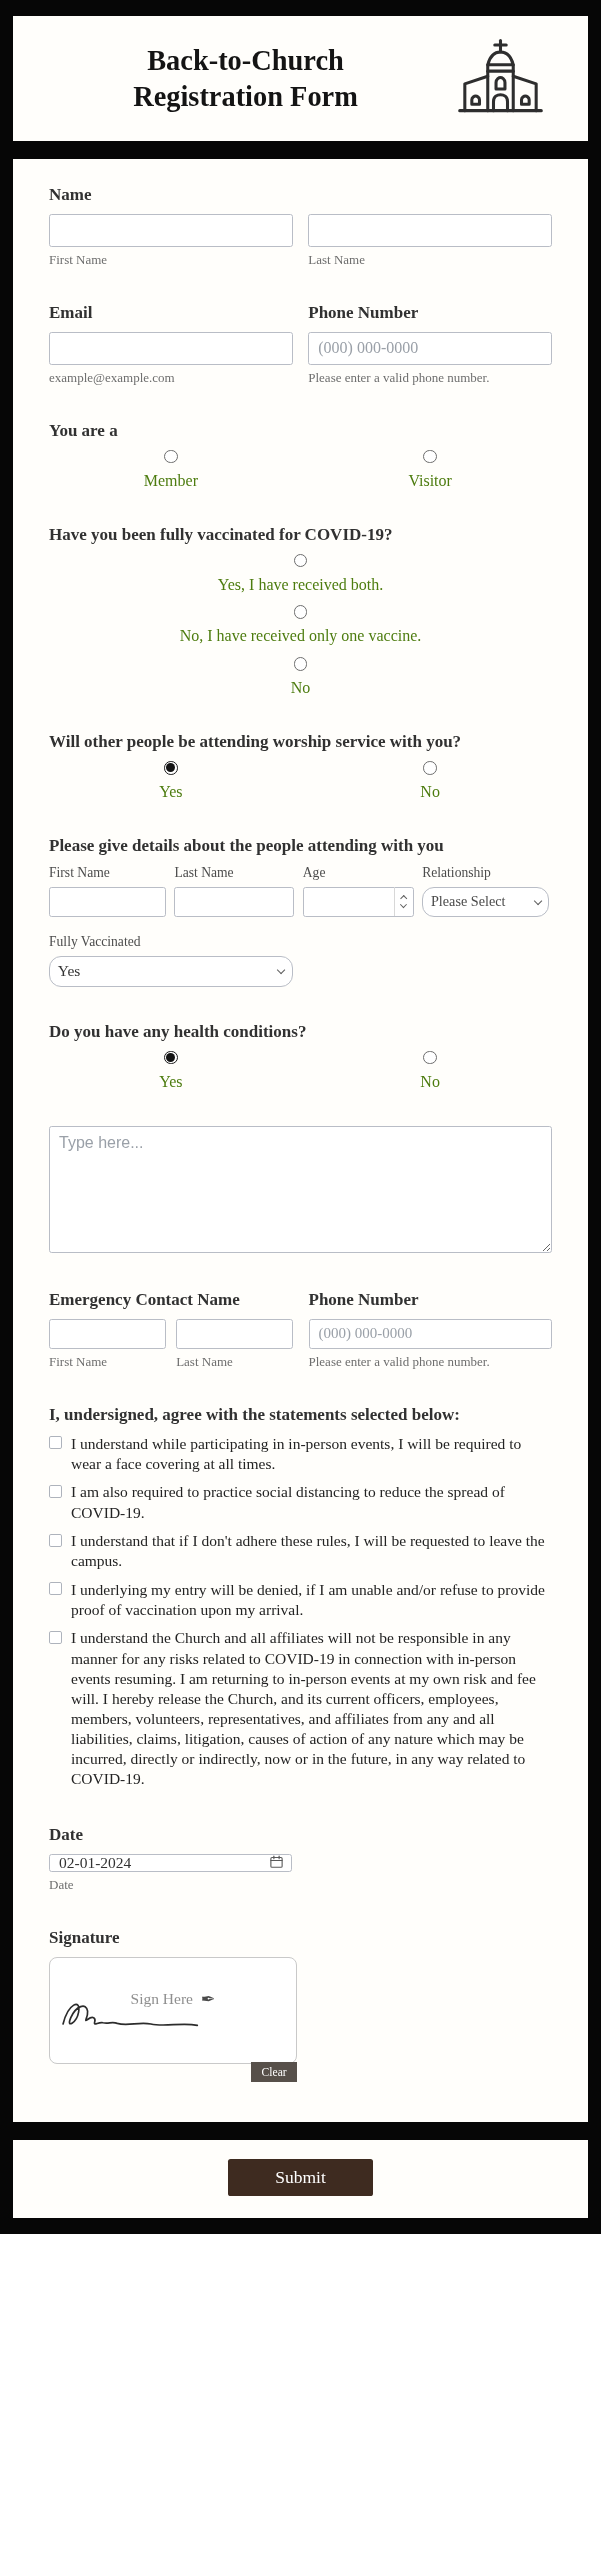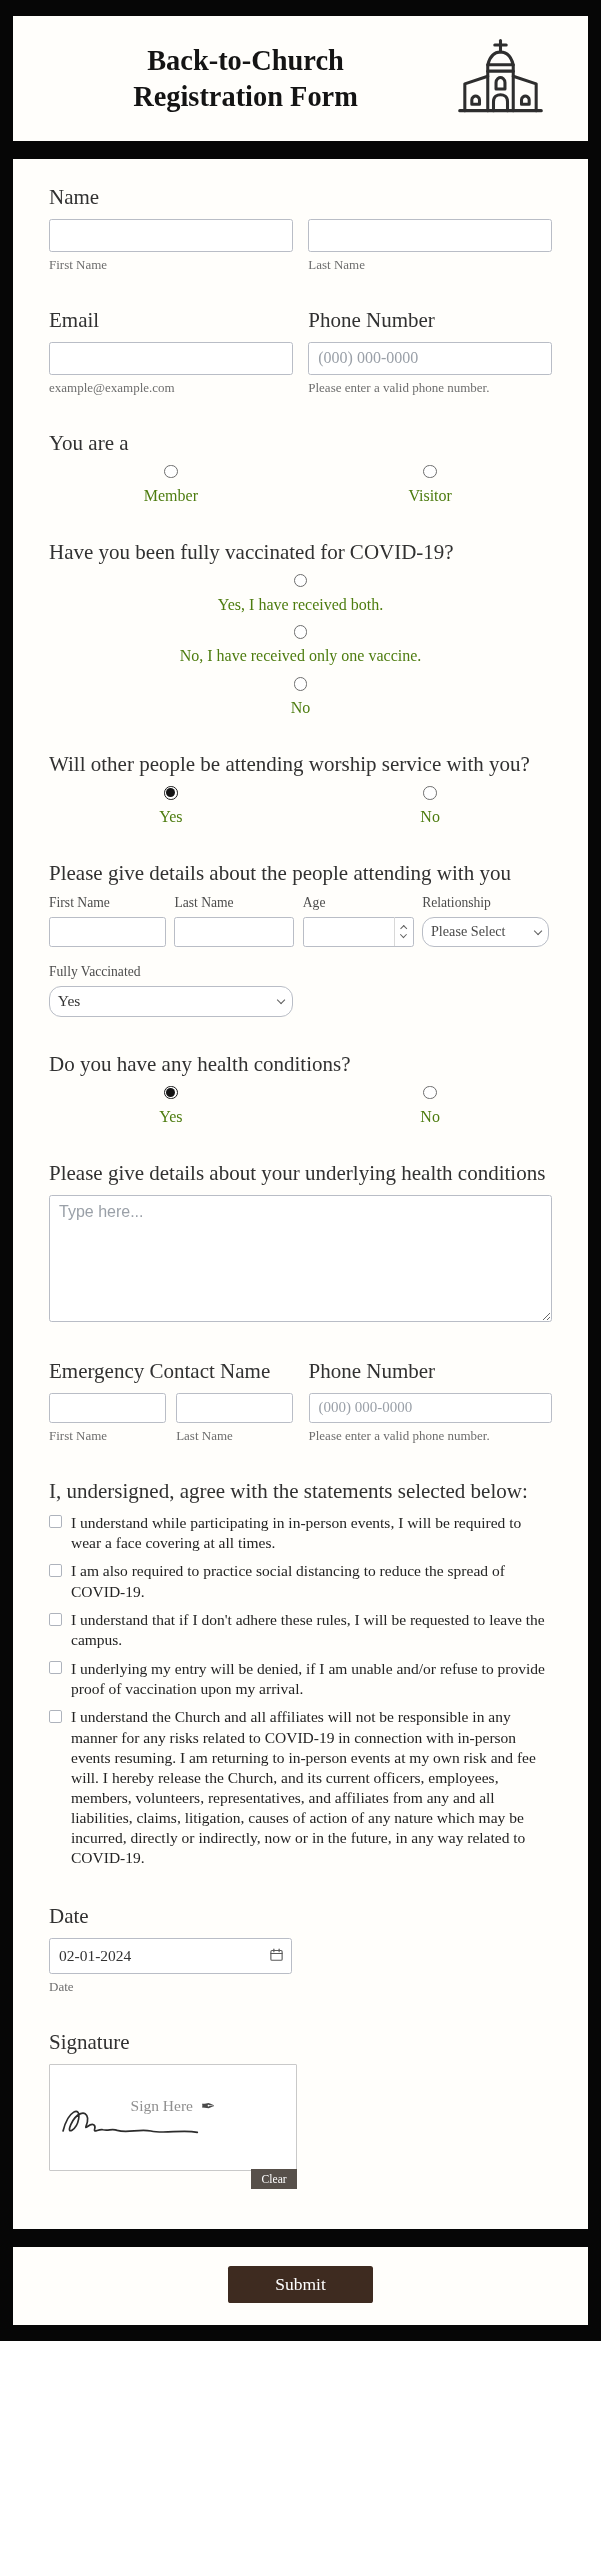--- a/index.html
+++ b/index.html
@@ -32,22 +32,22 @@
   }
   .form-title span { display: block; }
   .church-icon { flex: none; margin-left: 13px; }
 
   
   .body-card { padding: 26px 36px 39px; }
 
   .field { margin-bottom: 35px; }
   .q-label {
     display: block;
-    font-size: 21px;
-    font-weight: 400;
+    font-size: 17px;
+    font-weight: 700;
     color: #313131;
     margin-bottom: 9px;
   }
   .row2 { display: flex; gap: 15.5px; }
   .col { width: 244px; }
 
   .text-input {
     width: 100%;
     height: 33px;
     border: 0.6px solid #b9bdc6;
@@ -153,29 +153,29 @@
     border-radius: 1.9px;
     background: #ffffff;
     flex: none;
     margin-top: 2.6px;
     cursor: pointer;
   }
   .check-text { font-size: 15.5px; line-height: 1.3; color: #232323; }
 
   
   .date-wrap { position: relative; width: 243px; }
-  .date-wrap .text-input { padding-right: 36px; height: 36px; font-size: 15.5px; }
+  .date-wrap .text-input { padding-right: 36px; height: 18px; font-size: 15.5px; }
   .cal-icon { position: absolute; right: 7.8px; top: 50%; transform: translateY(-50%); display: block; }
 
   
   .sig-wrap { position: relative; width: 248px; padding-bottom: 19.4px; }
   .sig-box {
     height: 107px;
     border: 0.6px solid #c9c9c9;
-    border-radius: 1px;
+    border-radius: 8px;
     background: #ffffff;
     position: relative;
   }
   .sig-hint {
     position: absolute; left: 0; right: 0; top: 31px;
     display: flex; justify-content: center; align-items: center; gap: 7.8px;
     color: #8f8f8f; font-size: 15.5px;
   }
   .pen-glyph { font-family: "DejaVu Sans", sans-serif; font-size: 17.5px; color: #4a4a4a; }
   .squiggle { position: absolute; left: 5.2px; bottom: 7.8px; }
@@ -357,21 +357,20 @@
           <span>Yes</span>
         </div>
         <div class="col opt">
           <span class="radio"></span>
           <span>No</span>
         </div>
       </div>
     </div>
 
     <div class="field">
-      <label class="q-label">Please give details about your underlying health conditions</label>
       <textarea class="big" placeholder="Type here..." style=""></textarea>
     </div>
 
     <div class="field row2">
       <div class="col">
         <label class="q-label">Emergency Contact Name</label>
         <div class="half-gap">
           <div class="half">
             <input class="text-input small" type="text" style="">
             <div class="sublabel">First Name</div>

